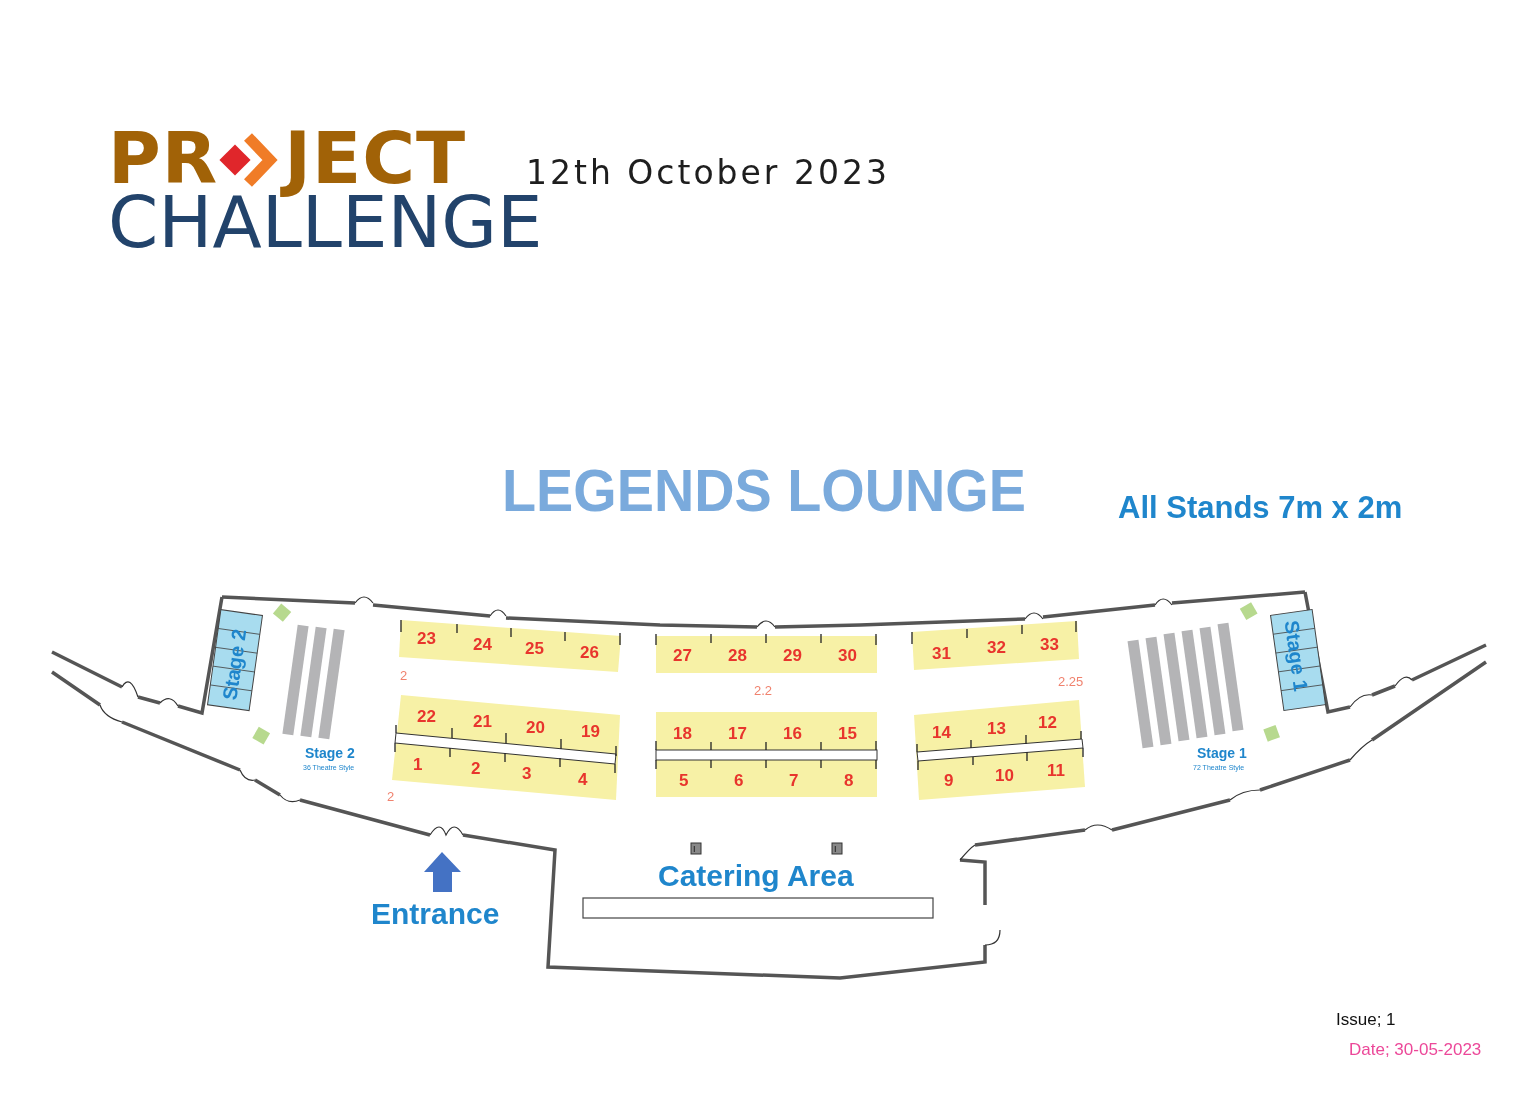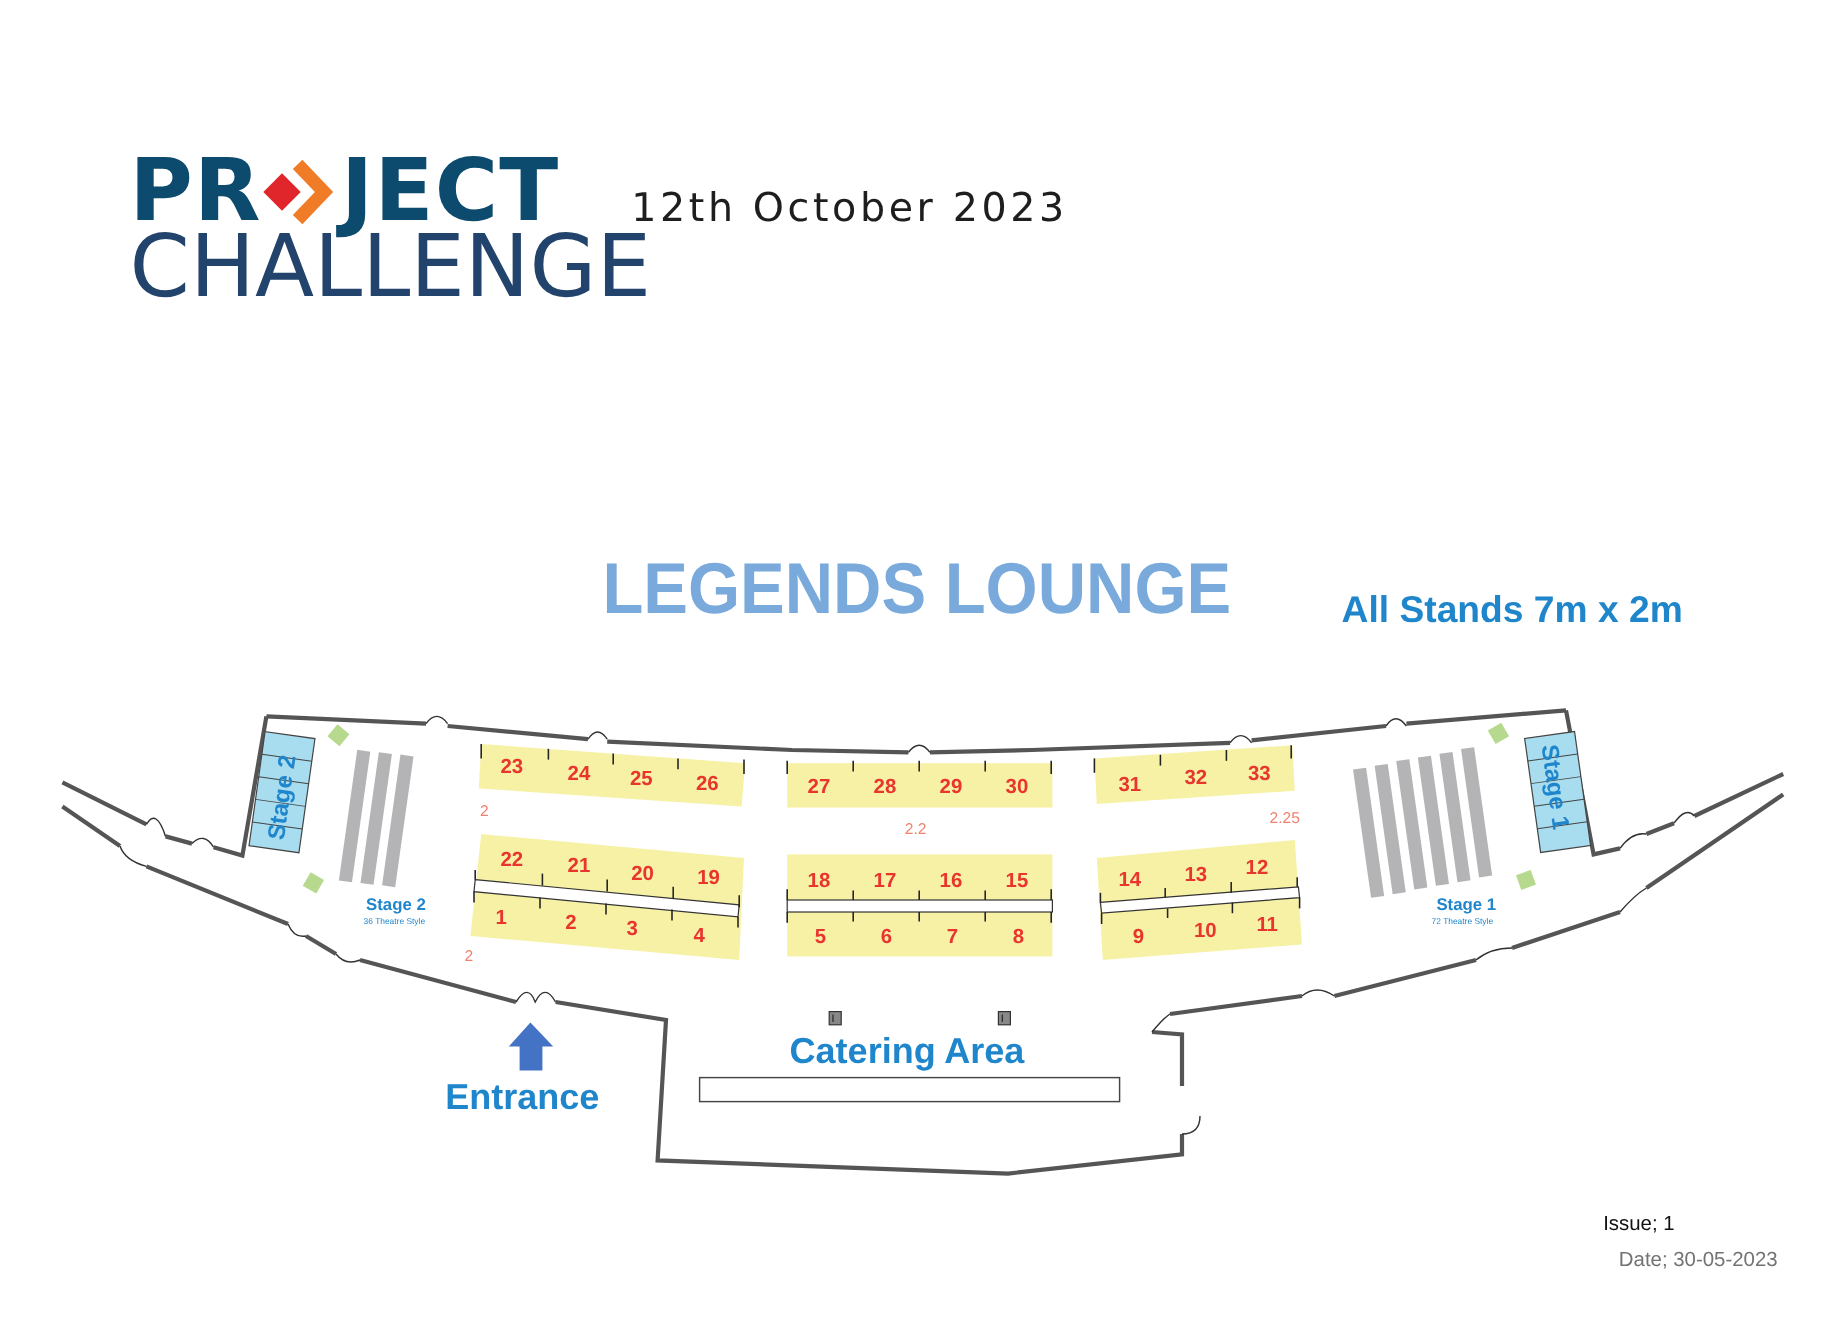--- a/index.html
+++ b/index.html
@@ -1,25 +1,25 @@
 <!DOCTYPE html>
 <html><head>
 <meta charset="utf-8">
 <style>
   html, body { margin:0; padding:0; background:#ffffff; }
   body { width:1536px; height:1107px; position:relative; overflow:hidden; font-family:"Liberation Sans", sans-serif; }
   .logo { position:absolute; left:108px; top:122px; width:360px; height:130px; }
-  .logo-line1 { position:absolute; left:0; top:0; font-family:"DejaVu Sans", sans-serif; font-weight:bold; font-size:72px; line-height:72px; color:#0c4a6e; letter-spacing:1px; white-space:nowrap; }
+  .logo-line1 { position:absolute; left:0; top:0; font-family:"DejaVu Sans", sans-serif; font-weight:bold; font-size:72px; line-height:72px; color:#a16207; letter-spacing:1px; white-space:nowrap; }
   .logo-line2 { position:absolute; left:0; top:70px; font-family:"DejaVu Sans", sans-serif; font-weight:normal; font-size:72px; line-height:60px; color:#22436b; letter-spacing:0px; white-space:nowrap; }
   .logo-mark { display:inline-block; position:relative; width:66px; height:60px; vertical-align:top; margin-top:6px; }
   .venue { position:absolute; left:526px; top:155px; font-family:"DejaVu Sans", sans-serif; font-size:33px; line-height:36px; color:#1e1e1e; letter-spacing:3px; white-space:nowrap; font-weight:normal; }
   .title { position:absolute; left:502px; top:458px; font-family:"Liberation Sans", sans-serif; font-weight:bold; font-size:60px; line-height:66px; color:#7aaadc; letter-spacing:0px; transform:scaleX(0.93); transform-origin:left top; white-space:nowrap; }
   .subtitle { position:absolute; left:1118px; top:490px; font-family:"Liberation Sans", sans-serif; font-weight:bold; font-size:31px; line-height:36px; color:#1f86cc; white-space:nowrap; }
   .issue { position:absolute; left:1336px; top:1010px; font-size:17px; color:#111; white-space:nowrap; }
-  .date { position:absolute; left:1349px; top:1040px; font-size:17px; color:#737373; white-space:nowrap; }
+  .date { position:absolute; left:1349px; top:1040px; font-size:17px; color:#ec4899; white-space:nowrap; }
   svg.plan { position:absolute; left:0; top:0; }
   .stand-num { font-family:"Liberation Sans", sans-serif; font-weight:bold; font-size:17px; fill:#e8352d; }
   .dim { font-family:"Liberation Sans", sans-serif; font-size:13px; fill:#f0826e; }
   .stage-label { font-family:"Liberation Sans", sans-serif; font-weight:bold; font-size:14px; fill:#1f86cc; }
   .stage-sub { font-family:"Liberation Sans", sans-serif; font-size:7px; fill:#1f86cc; }
   .stage-rot { font-family:"Liberation Sans", sans-serif; font-weight:bold; font-size:20px; fill:#1f86cc; }
   .area-label { font-family:"Liberation Sans", sans-serif; font-weight:bold; font-size:30px; fill:#1f86cc; }
 </style>
 </head>
 <body>

